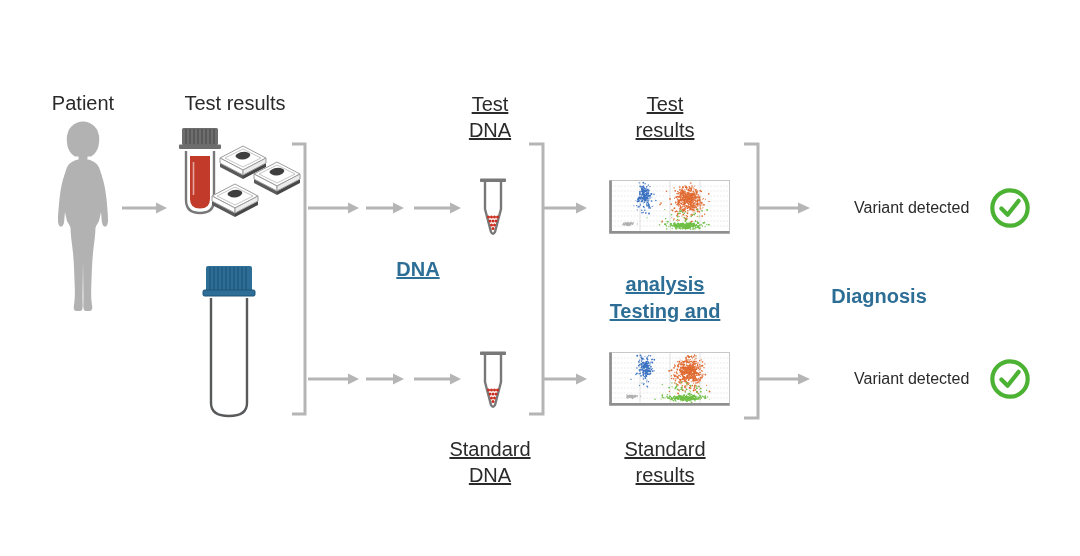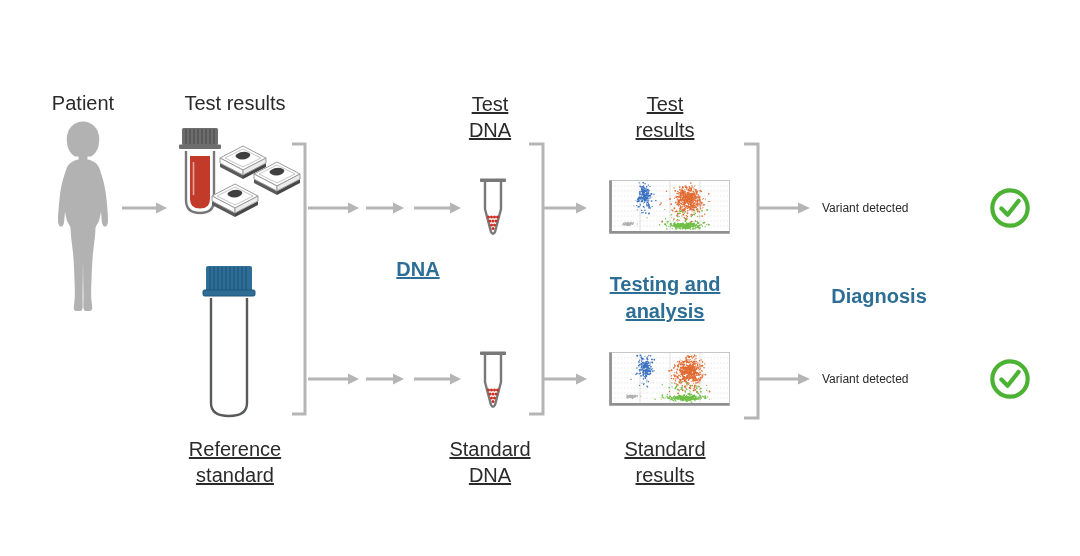--- a/index.html
+++ b/index.html
@@ -18,22 +18,22 @@
   .layer{position:absolute;left:0;top:0;z-index:1;pointer-events:none;}
   .icon{position:absolute;z-index:2;}
   .lbl{
     position:absolute;z-index:3;transform:translateX(-50%);
     text-align:center;font-size:20px;line-height:26px;
     color:var(--text-dark);white-space:nowrap;
   }
   .lbl span{display:block;text-decoration:underline;}
   .lbl.blue{color:var(--accent-blue);font-weight:700;line-height:27px;}
   .lbl-left{
-    position:absolute;z-index:3;font-size:12px;line-height:26px;
-    color:var(--text-dark);white-space:nowrap;
+    position:absolute;z-index:3;font-size:16px;line-height:26px;
+    color:var(--text-dark);white-space:nowrap;margin-left:32px;
   }
   .arrow-line{stroke:var(--connector-gray);stroke-width:3;}
   .arrow-head{fill:var(--connector-gray);}
   .bracket{stroke:var(--connector-gray);stroke-width:3;fill:none;}
   .plot-bg{fill:#ffffff;stroke:var(--plot-border);stroke-width:1;}
   .gridline{stroke:var(--grid-gray);stroke-width:0.5;stroke-dasharray:1.8 1.4;}
   .gridline-v{stroke:#cdcdcd;stroke-width:0.6;}
   .plot-axis{stroke:var(--plot-axis);stroke-width:2.6;}
   .tube-outline{fill:#ffffff;stroke:var(--tube-outline-gray);stroke-width:2.4;stroke-linejoin:round;}
   .check-ring{fill:#ffffff;stroke:var(--check-green);stroke-width:4.4;}
@@ -2509,37 +2509,33 @@
   <div class="lbl" style="left:665px;top:91px">
     <span>Test</span>
     <span>results</span>
   </div>
 
   <div class="lbl blue" style="left:418px;top:256px">
     <span>DNA</span>
   </div>
 
   <div class="lbl blue" style="left:665px;top:271px">
+    <span>analysis</span>
     <span>Testing and</span>
-    <span>analysis</span>
   </div>
 
   <div class="lbl blue" style="left:879px;top:283px">Diagnosis</div>
 
   <div class="lbl-left" style="left:822px;top:195px">Variant detected</div>
   <div class="lbl-left" style="left:822px;top:366px">Variant detected</div>
 
   <div class="lbl" style="left:490px;top:436px">
     <span>Standard</span>
     <span>DNA</span>
   </div>
 
   <div class="lbl" style="left:665px;top:436px">
     <span>Standard</span>
     <span>results</span>
   </div>
 
-  <div class="lbl" style="left:235px;top:436px">
-    <span>Reference</span>
-    <span>standard</span>
-  </div>
 
 </div>
 
 </body></html>

